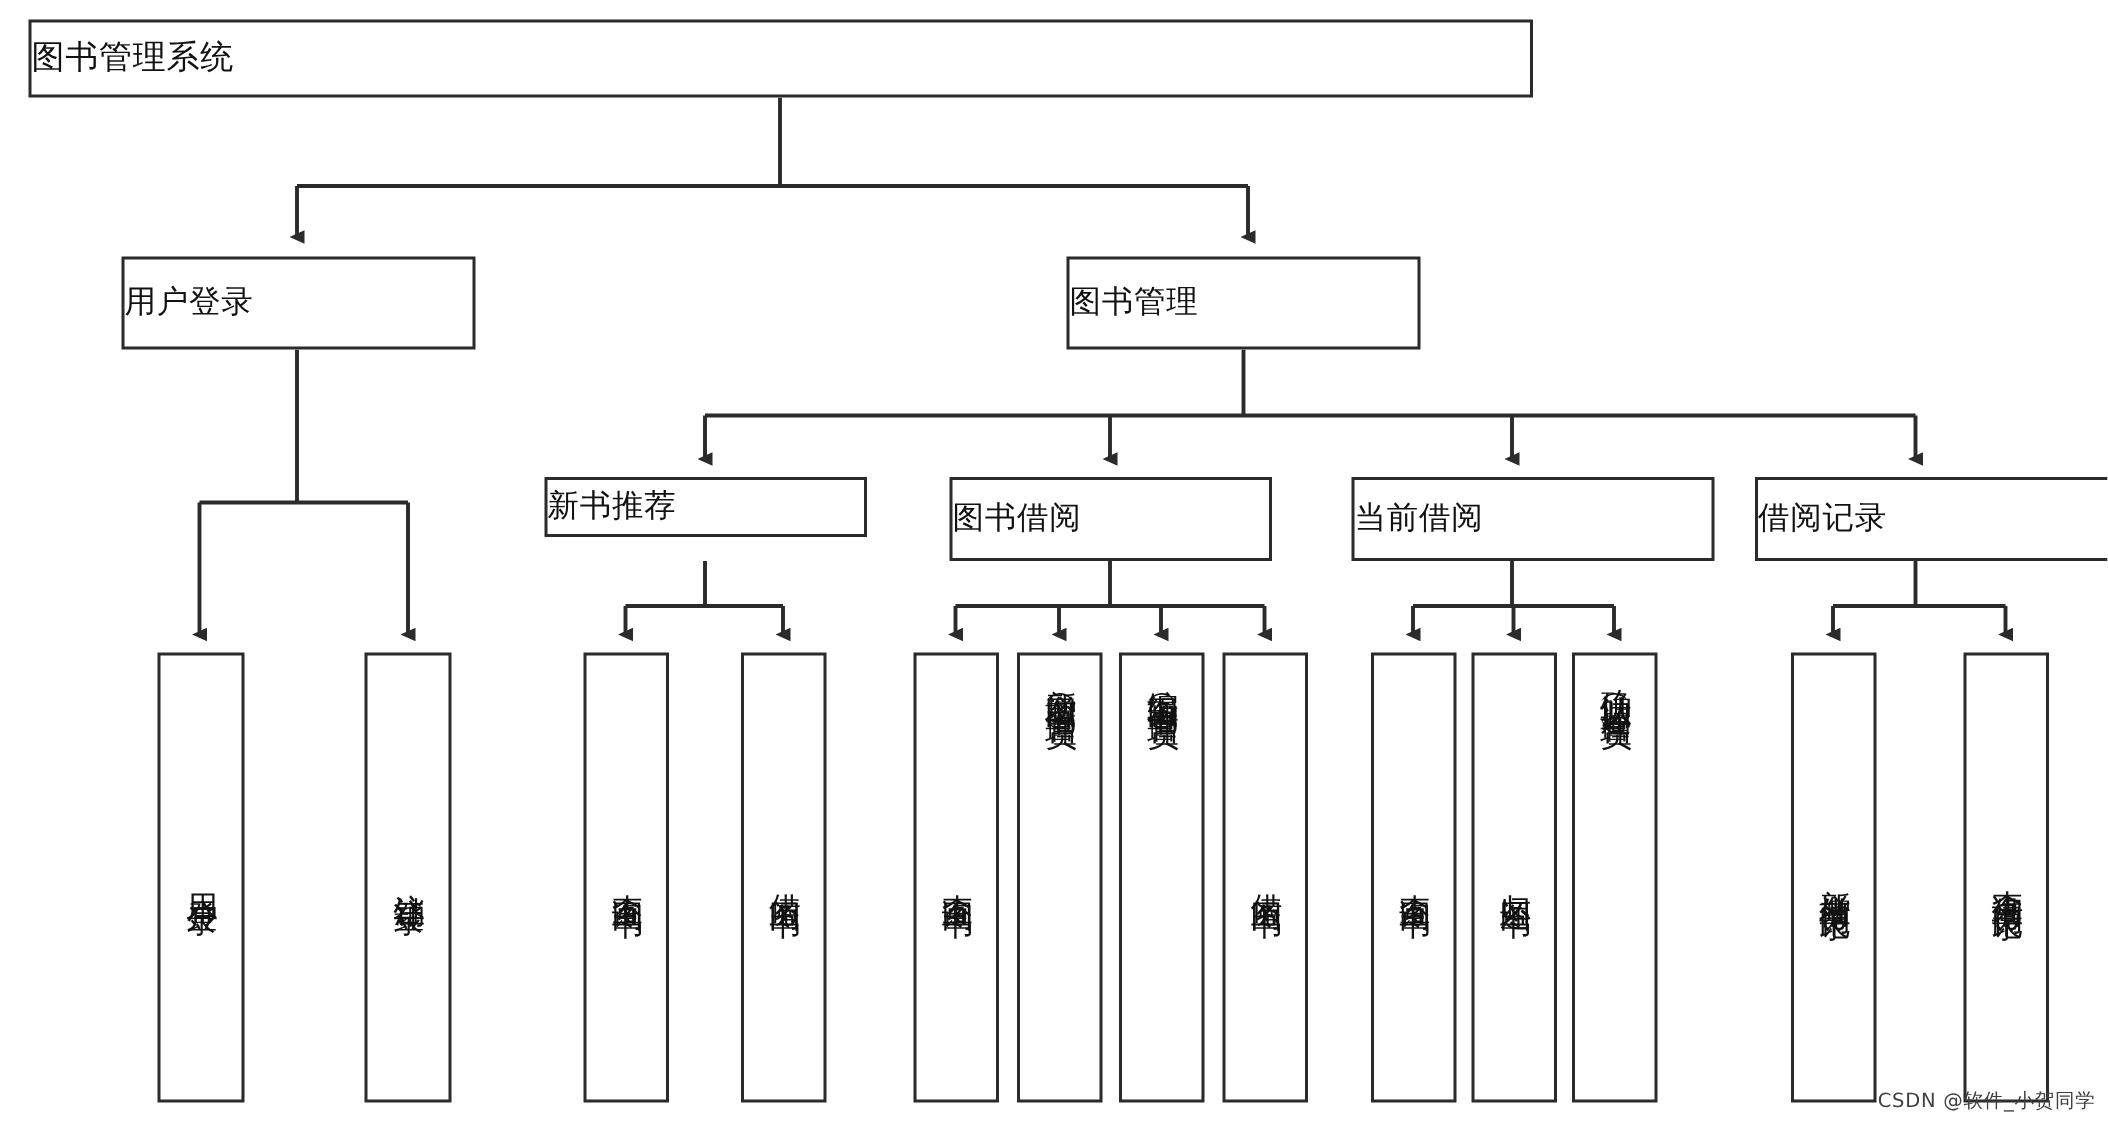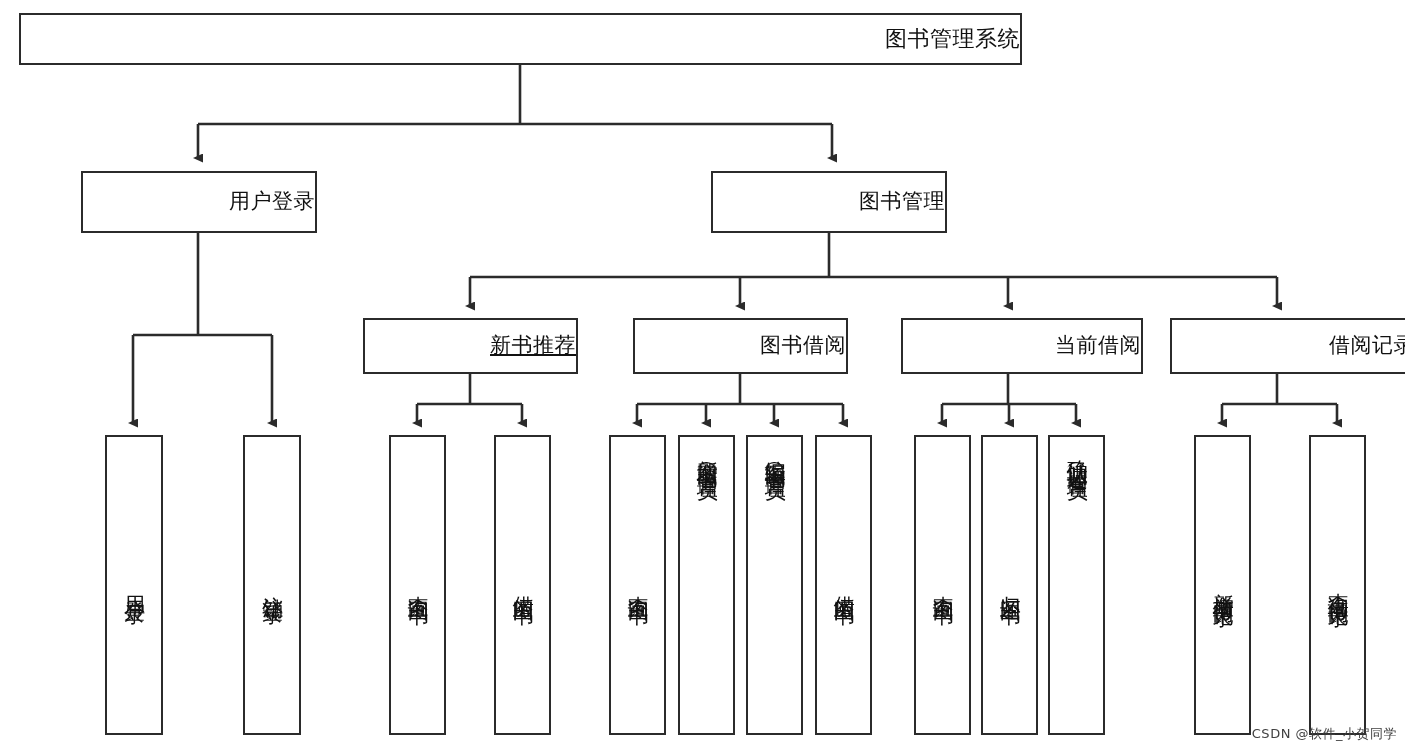--- a/index.html
+++ b/index.html
@@ -22,21 +22,21 @@
     height:747px;
     pointer-events:none;
   }
   .node{
     position:absolute;
     box-sizing:border-box;
     border:2.4px solid #2b2b2b;
     background:#ffffff;
     display:flex;
     align-items:center;
-    justify-content:flex-end;
+    justify-content:flex-start;
     color:#111111;
   }
   .node .lbl{
     display:block;
     white-space:nowrap;
     letter-spacing:0.5px;
   }
   
   .node.h .lbl{
     font-size:21px;
@@ -134,25 +134,25 @@
   </div>
 
   <div class="node h" style="left:81px; top:171px; width:236px; height:62px;">
     <span class="lbl">用户登录</span>
   </div>
 
   <div class="node h" style="left:711px; top:171px; width:236px; height:62px;">
     <span class="lbl">图书管理</span>
   </div>
 
-  <div class="node h" style="left:363px; top:318px; width:215px; height:56px;text-decoration:underline;">
+  <div class="node h" style="left:363px; top:318px; width:215px; height:40px;">
     <span class="lbl">新书推荐</span>
   </div>
 
-  <div class="node h" style="left:633px; top:318px; width:215px; height:56px;padding-left:36px;">
+  <div class="node h" style="left:633px; top:318px; width:215px; height:56px;">
     <span class="lbl">图书借阅</span>
   </div>
 
   <div class="node h" style="left:901px; top:318px; width:242px; height:56px;">
     <span class="lbl">当前借阅</span>
   </div>
 
   <div class="node h" style="left:1170px; top:318px; width:247px; height:56px;">
     <span class="lbl">借阅记录</span>
   </div>

